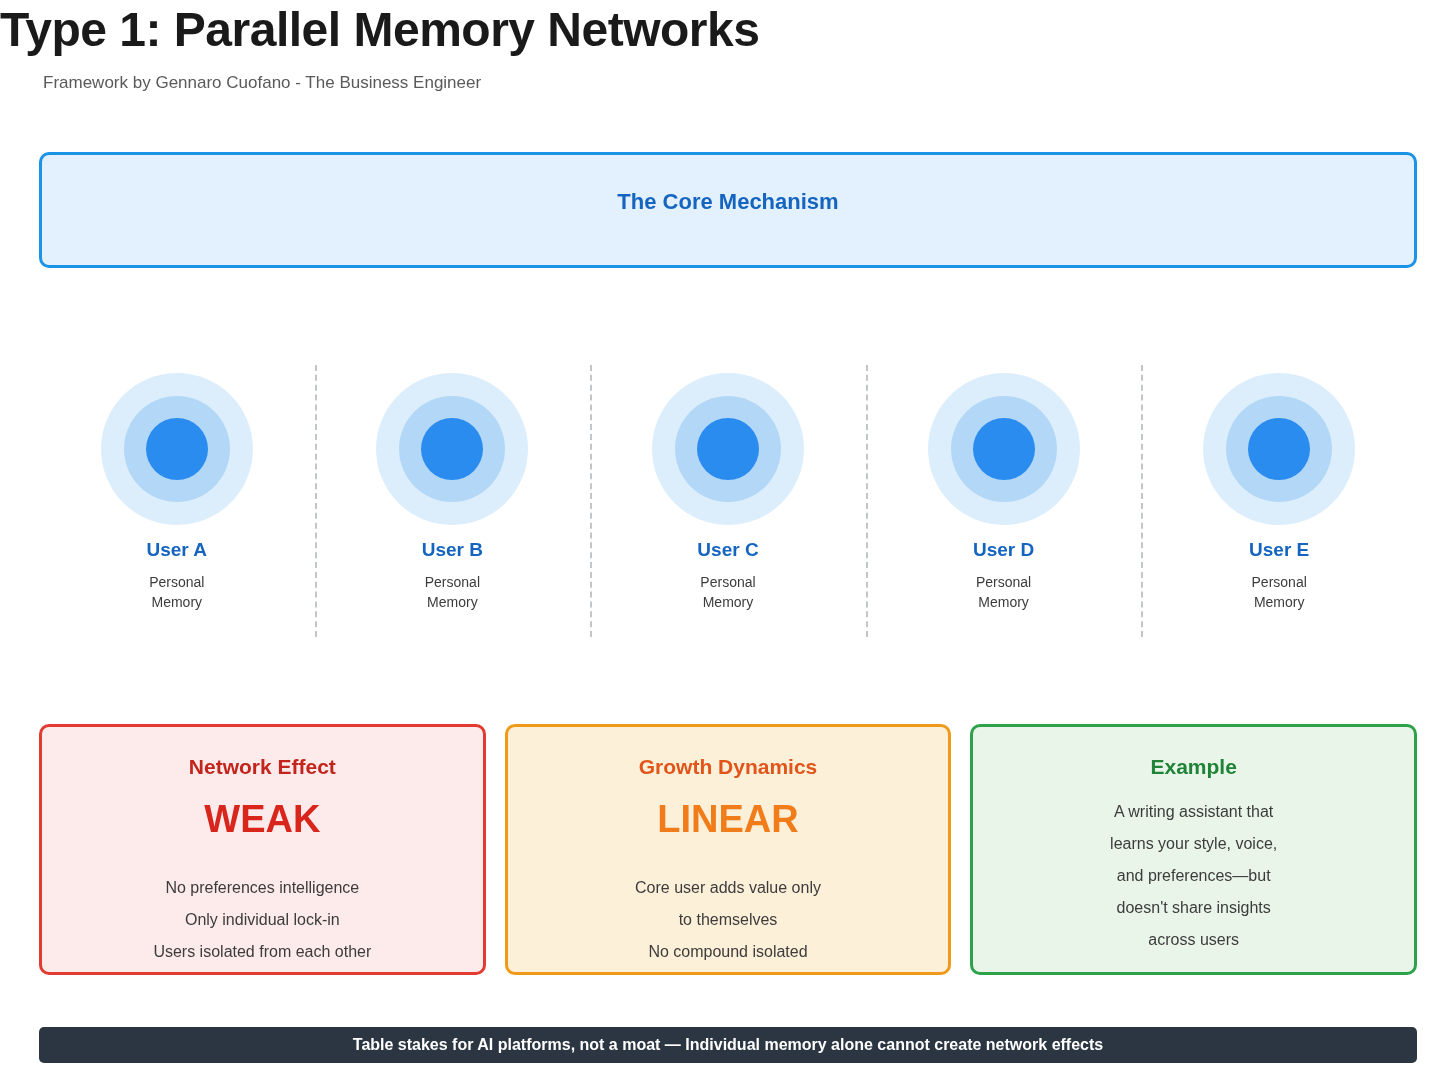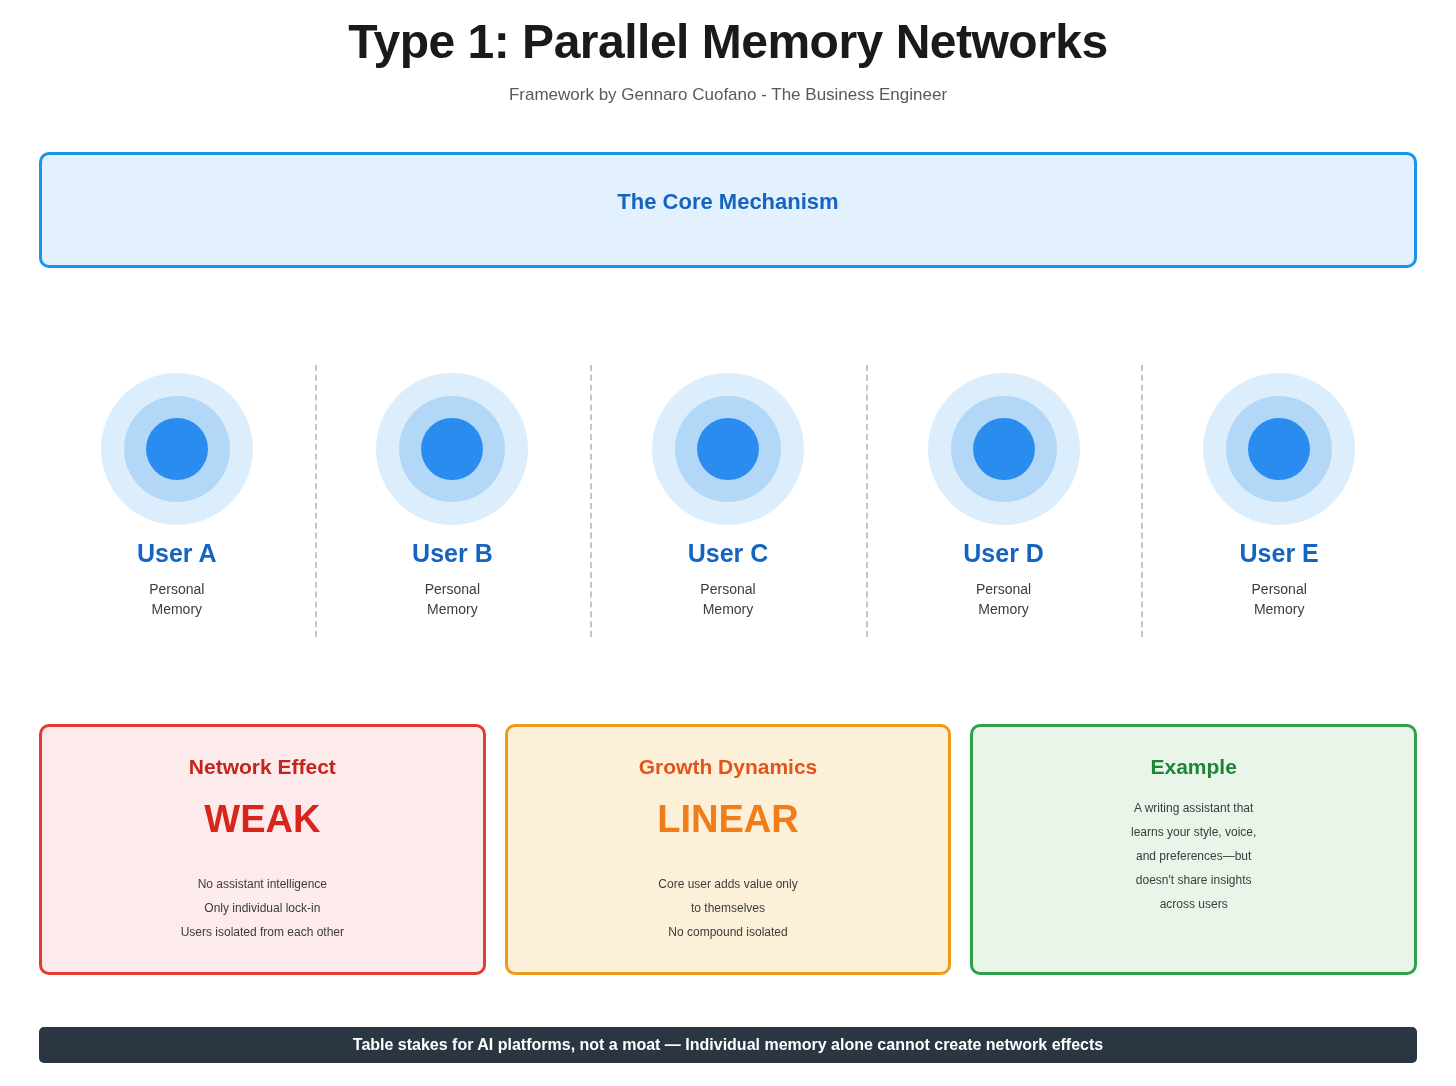--- a/index.html
+++ b/index.html
@@ -14,35 +14,35 @@
 
   .page {
     position: relative;
     width: 1456px;
     height: 1086px;
     background: #ffffff;
   }
 
   
   .header {
-    text-align: center;
-    padding-top: 12px;
+    padding-top: 0;
   }
   .page-title {
     font-size: 48px;
     font-weight: bold;
     color: #1a1a1a;
     letter-spacing: -0.5px;
     line-height: 1.25;
   }
   .page-subtitle {
     font-size: 17px;
     color: #5a5a5a;
     margin-top: 13px;
     font-weight: normal;
+    margin-left: 43px;
   }
 
   
   .core-box {
     position: absolute;
     left: 39px;
     top: 152px;
     width: 1378px;
     height: 116px;
     background: #e2f1fd;
@@ -116,21 +116,21 @@
     background: #b3d7f7;
   }
   .ring-core {
     width: 62px;
     height: 62px;
     background: #2b8cf0;
   }
 
   .user-name {
     margin-top: 14px;
-    font-size: 25px;
+    font-size: 19px;
     font-weight: bold;
     color: #1565c0;
   }
   .user-sub {
     margin-top: 11px;
     font-size: 14px;
     color: #3c3c3c;
     line-height: 1.45;
     text-align: center;
   }
@@ -171,21 +171,21 @@
     font-size: 38px;
     font-weight: bold;
     margin-top: 19px;
   }
   .card-red   .card-value { color: #d8261d; }
   .card-orange .card-value { color: #f07c1a; }
 
   .card-lines {
     margin-top: 31px;
     text-align: center;
-    font-size: 12px;
+    font-size: 16px;
     color: #3c3c3c;
     line-height: 2.0;
   }
   .card-green .card-lines {
     margin-top: 17px;
   }
 
   
   .banner {
     position: absolute;
@@ -287,21 +287,21 @@
     </div>
 
   </div>
 
   <div class="cards-row">
 
     <div class="card card-red">
       <div class="card-title">Network Effect</div>
       <div class="card-value">WEAK</div>
       <div class="card-lines">
-        <div>No assistant intelligence</div>
+        <div>No preferences intelligence</div>
         <div>Only individual lock-in</div>
         <div>Users isolated from each other</div>
       </div>
     </div>
 
     <div class="card card-orange">
       <div class="card-title">Growth Dynamics</div>
       <div class="card-value">LINEAR</div>
       <div class="card-lines">
         <div>Core user adds value only</div>

